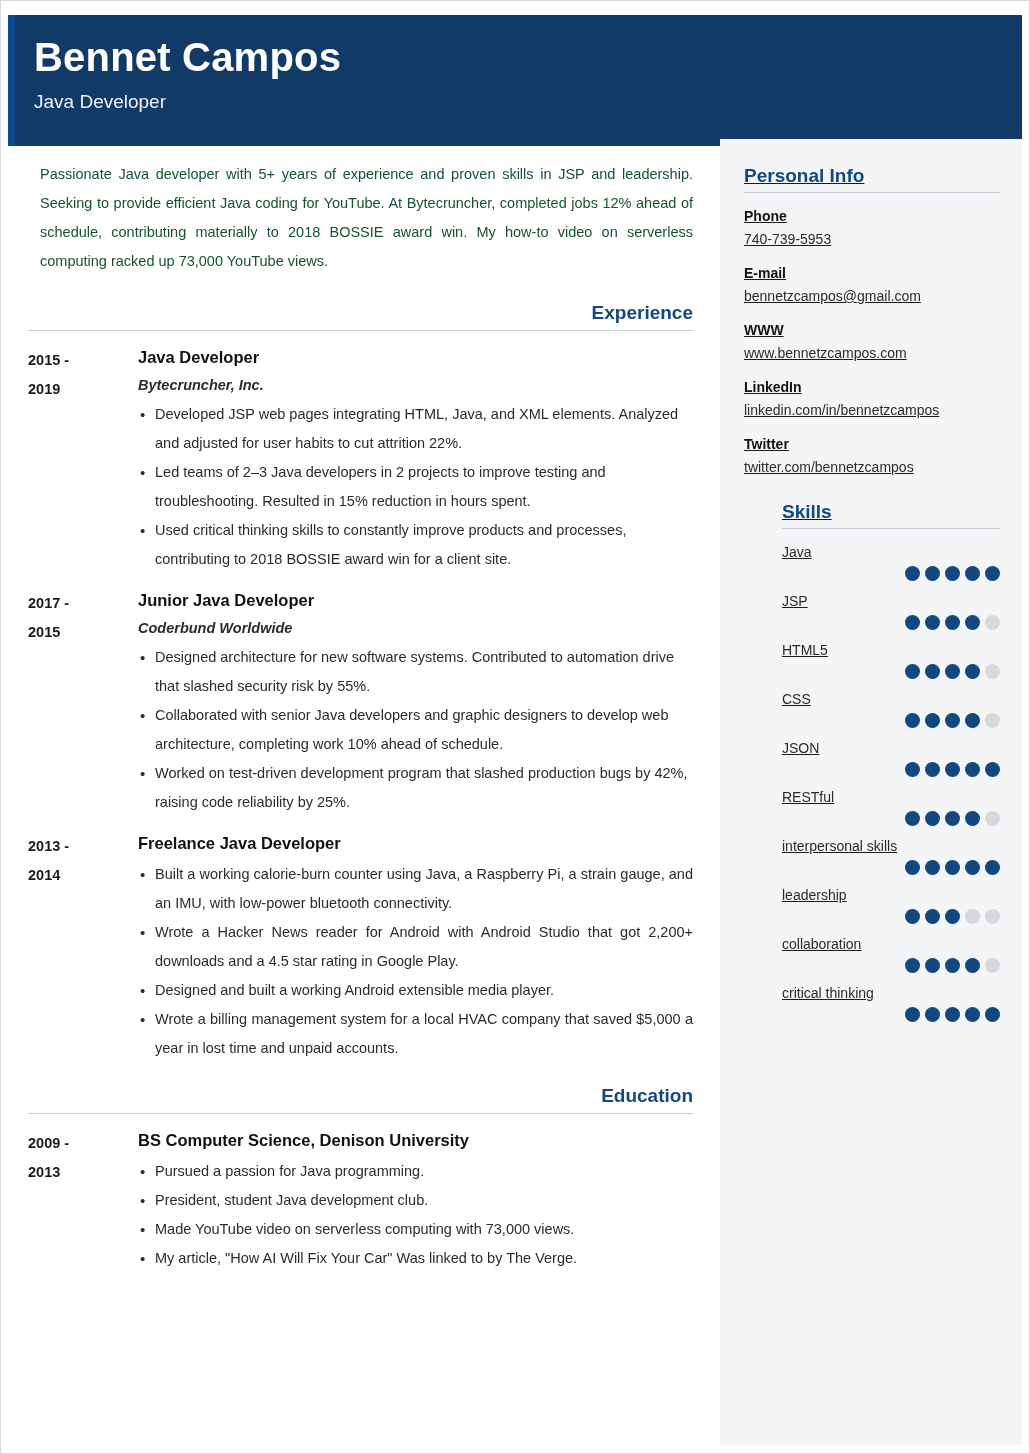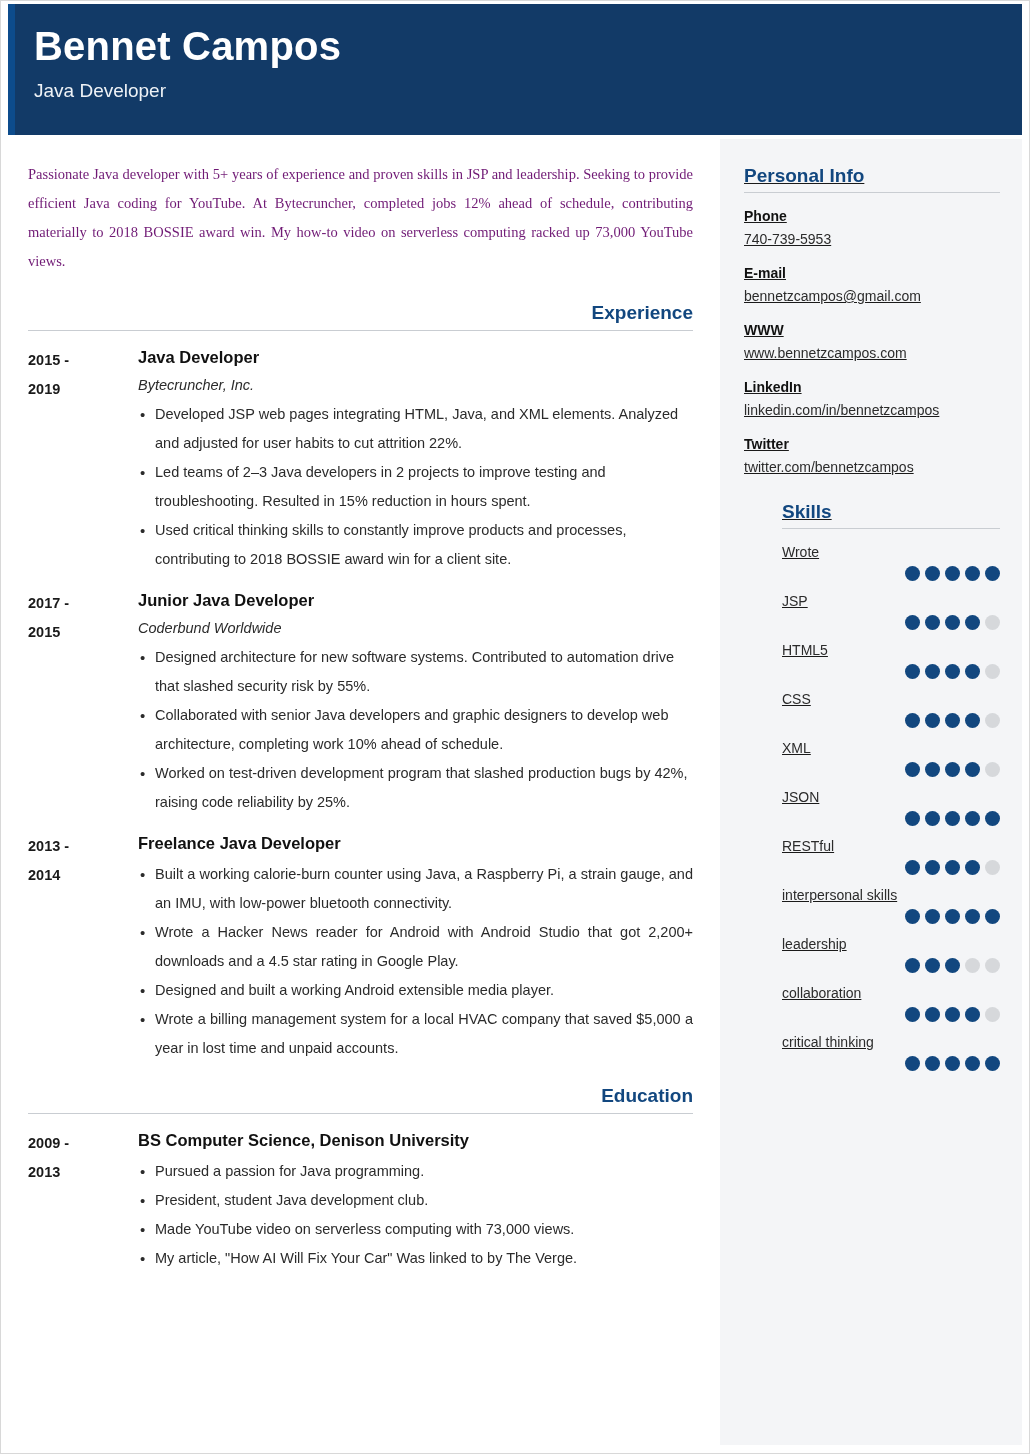--- a/index.html
+++ b/index.html
@@ -24,21 +24,21 @@
     position: absolute;
     left: 0; top: 0; right: 0; bottom: 0;
     border: 1px solid #d8d8d8;
     pointer-events: none;
   }
 
   
   .header {
     position: absolute;
     left: 8px;
-    top: 4px;
+    top: 15px;
     width: 1014px;
     height: 131px;
     background: #123a67;
     box-sizing: border-box;
     padding: 18px 0 0 26px;
   }
   .header .accent-bar {
     position: absolute;
     left: 0; top: 0;
     width: 7px; height: 131px;
@@ -76,24 +76,23 @@
     background: #f4f5f7;
     box-sizing: border-box;
     padding: 26px 22px 0 24px;
     text-decoration: underline;
   }
 
   
   .summary {
     font-size: 14.5px;
     line-height: 29px;
-    color: #701a75;
+    color: #14532d;
     text-align: justify;
-    margin: 0 0 26px 0;
-    font-family: Liberation Serif, serif;
+    margin: 0 0 26px 12px;
   }
 
   
   .section-title {
     font-size: 19px;
     font-weight: bold;
     color: #12477f;
     margin: 0 0 6px 0;
     text-align: right;
   }
@@ -127,20 +126,21 @@
     color: #111111;
     line-height: 24px;
     margin-bottom: 5px;
   }
   .entry-company {
     font-size: 14.5px;
     font-style: italic;
     color: #2b2b2b;
     line-height: 22px;
     margin-bottom: 4px;
+    font-weight: bold;
   }
   ul.bullets {
     list-style: none;
     margin: 0;
     padding: 0;
   }
   ul.bullets li {
     position: relative;
     font-size: 14.5px;
     line-height: 29px;
@@ -329,37 +329,33 @@
         <div class="info-label">Twitter</div>
         <div class="info-value">twitter.com/bennetzcampos</div>
       </div>
     </div>
 
     <div class="skills-title-wrap">
       <div class="side-title">Skills</div>
       <div class="side-rule"></div>
 
       <div class="skill">
-        <div class="skill-name">Wrote</div>
+        <div class="skill-name">Java</div>
         <div class="dots"><span class="dot on"></span><span class="dot on"></span><span class="dot on"></span><span class="dot on"></span><span class="dot on"></span></div>
       </div>
       <div class="skill">
         <div class="skill-name">JSP</div>
         <div class="dots"><span class="dot on"></span><span class="dot on"></span><span class="dot on"></span><span class="dot on"></span><span class="dot"></span></div>
       </div>
       <div class="skill">
         <div class="skill-name">HTML5</div>
         <div class="dots"><span class="dot on"></span><span class="dot on"></span><span class="dot on"></span><span class="dot on"></span><span class="dot"></span></div>
       </div>
       <div class="skill">
         <div class="skill-name">CSS</div>
-        <div class="dots"><span class="dot on"></span><span class="dot on"></span><span class="dot on"></span><span class="dot on"></span><span class="dot"></span></div>
-      </div>
-      <div class="skill">
-        <div class="skill-name">XML</div>
         <div class="dots"><span class="dot on"></span><span class="dot on"></span><span class="dot on"></span><span class="dot on"></span><span class="dot"></span></div>
       </div>
       <div class="skill">
         <div class="skill-name">JSON</div>
         <div class="dots"><span class="dot on"></span><span class="dot on"></span><span class="dot on"></span><span class="dot on"></span><span class="dot on"></span></div>
       </div>
       <div class="skill">
         <div class="skill-name">RESTful</div>
         <div class="dots"><span class="dot on"></span><span class="dot on"></span><span class="dot on"></span><span class="dot on"></span><span class="dot"></span></div>
       </div>

